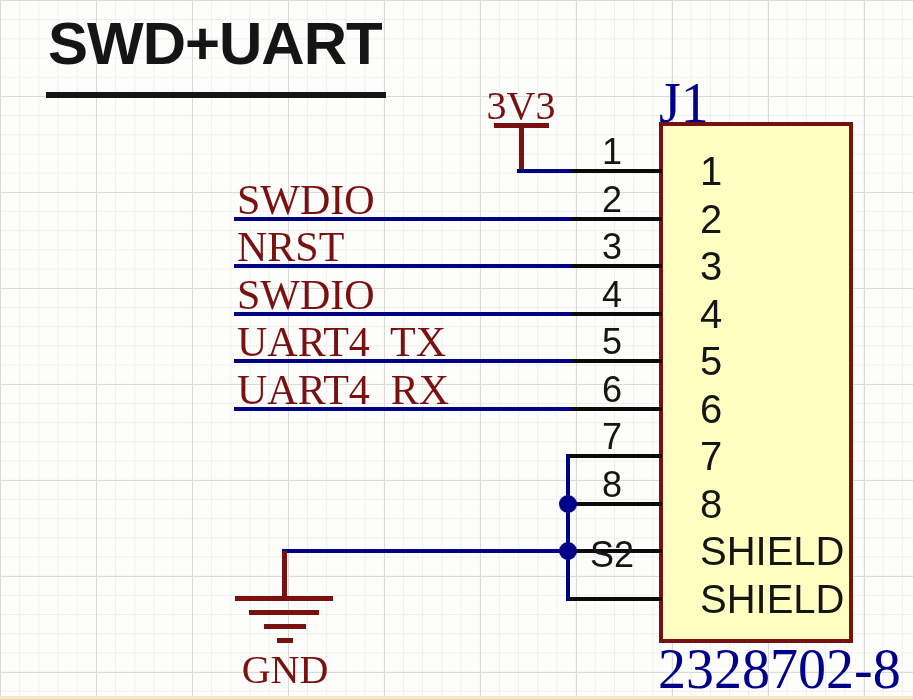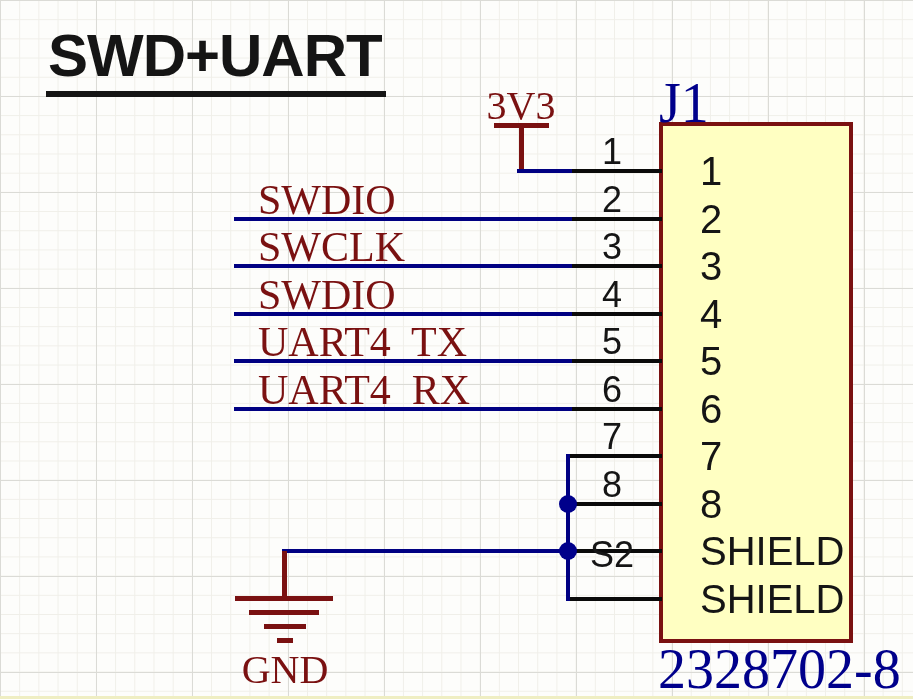--- a/index.html
+++ b/index.html
@@ -16,37 +16,36 @@
     background-size:96px 96px, 96px 96px, 19.2px 19.2px, 19.2px 19.2px;
     font-family:"Liberation Sans", sans-serif;
   }
   .abs{position:absolute;}
   .title{
     left:46px;top:14px;
     font-family:"Liberation Sans", sans-serif;
     font-weight:bold;font-size:60px;line-height:1.0;
     letter-spacing:-1px;color:#151515;
     border-bottom:6px solid #151515;
-    padding:0 4px 5px 2px;
+    padding:0 4px 18px 2px;
     white-space:pre;
-    margin-top:12px;
   }
   .comp-box{
     left:659px;top:122px;width:186px;height:513px;
     background:#FFFFC2;border:4px solid #7A1111;
   }
   .serif-maroon{
     font-family:"Liberation Serif", serif;
     color:#7A1111;white-space:pre;
   }
   .serif-blue{
     font-family:"Liberation Serif", serif;
     color:#00008B;white-space:pre;
   }
-  .netlabel{font-size:42px;line-height:42px;margin-left:21px;}
+  .netlabel{font-size:42px;line-height:42px;}
   .refdes{left:659px;top:82px;font-size:56px;line-height:42px;}
   .partnum{left:658px;top:648px;font-size:56px;line-height:42px;}
   .pwrlabel{font-size:40px;line-height:40px;text-align:center;width:90px;}
   .stub{left:570px;width:92px;height:4px;background:#0A0A0A;}
   .pindes{
     left:570px;width:84px;height:38px;
     text-align:center;font-size:36px;line-height:38px;color:#151515;
   }
   .pinname{
     left:700px;height:44px;
@@ -106,21 +105,21 @@
   <div class="abs pinname" style="top:529px">SHIELD</div>
 
   <div class="abs stub" style="top:597px"></div>
   <div class="abs pindes" style="top:536px">S2</div>
   <div class="abs pinname" style="top:577px">SHIELD</div>
 
   <div class="abs wire-h" style="left:234px;top:217px;width:338px"></div>
   <div class="abs serif-maroon netlabel" style="left:237px;top:179px">SWDIO</div>
 
   <div class="abs wire-h" style="left:234px;top:264px;width:338px"></div>
-  <div class="abs serif-maroon netlabel" style="left:237px;top:226px">SWCLK</div>
+  <div class="abs serif-maroon netlabel" style="left:237px;top:226px">NRST</div>
 
   <div class="abs wire-h" style="left:234px;top:312px;width:338px"></div>
   <div class="abs serif-maroon netlabel" style="left:237px;top:274px">SWDIO</div>
 
   <div class="abs wire-h" style="left:234px;top:359px;width:338px"></div>
   <div class="abs serif-maroon netlabel" style="left:237px;top:321px">UART4  TX</div>
 
   <div class="abs wire-h" style="left:234px;top:407px;width:338px"></div>
   <div class="abs serif-maroon netlabel" style="left:237px;top:369px">UART4  RX</div>
 

